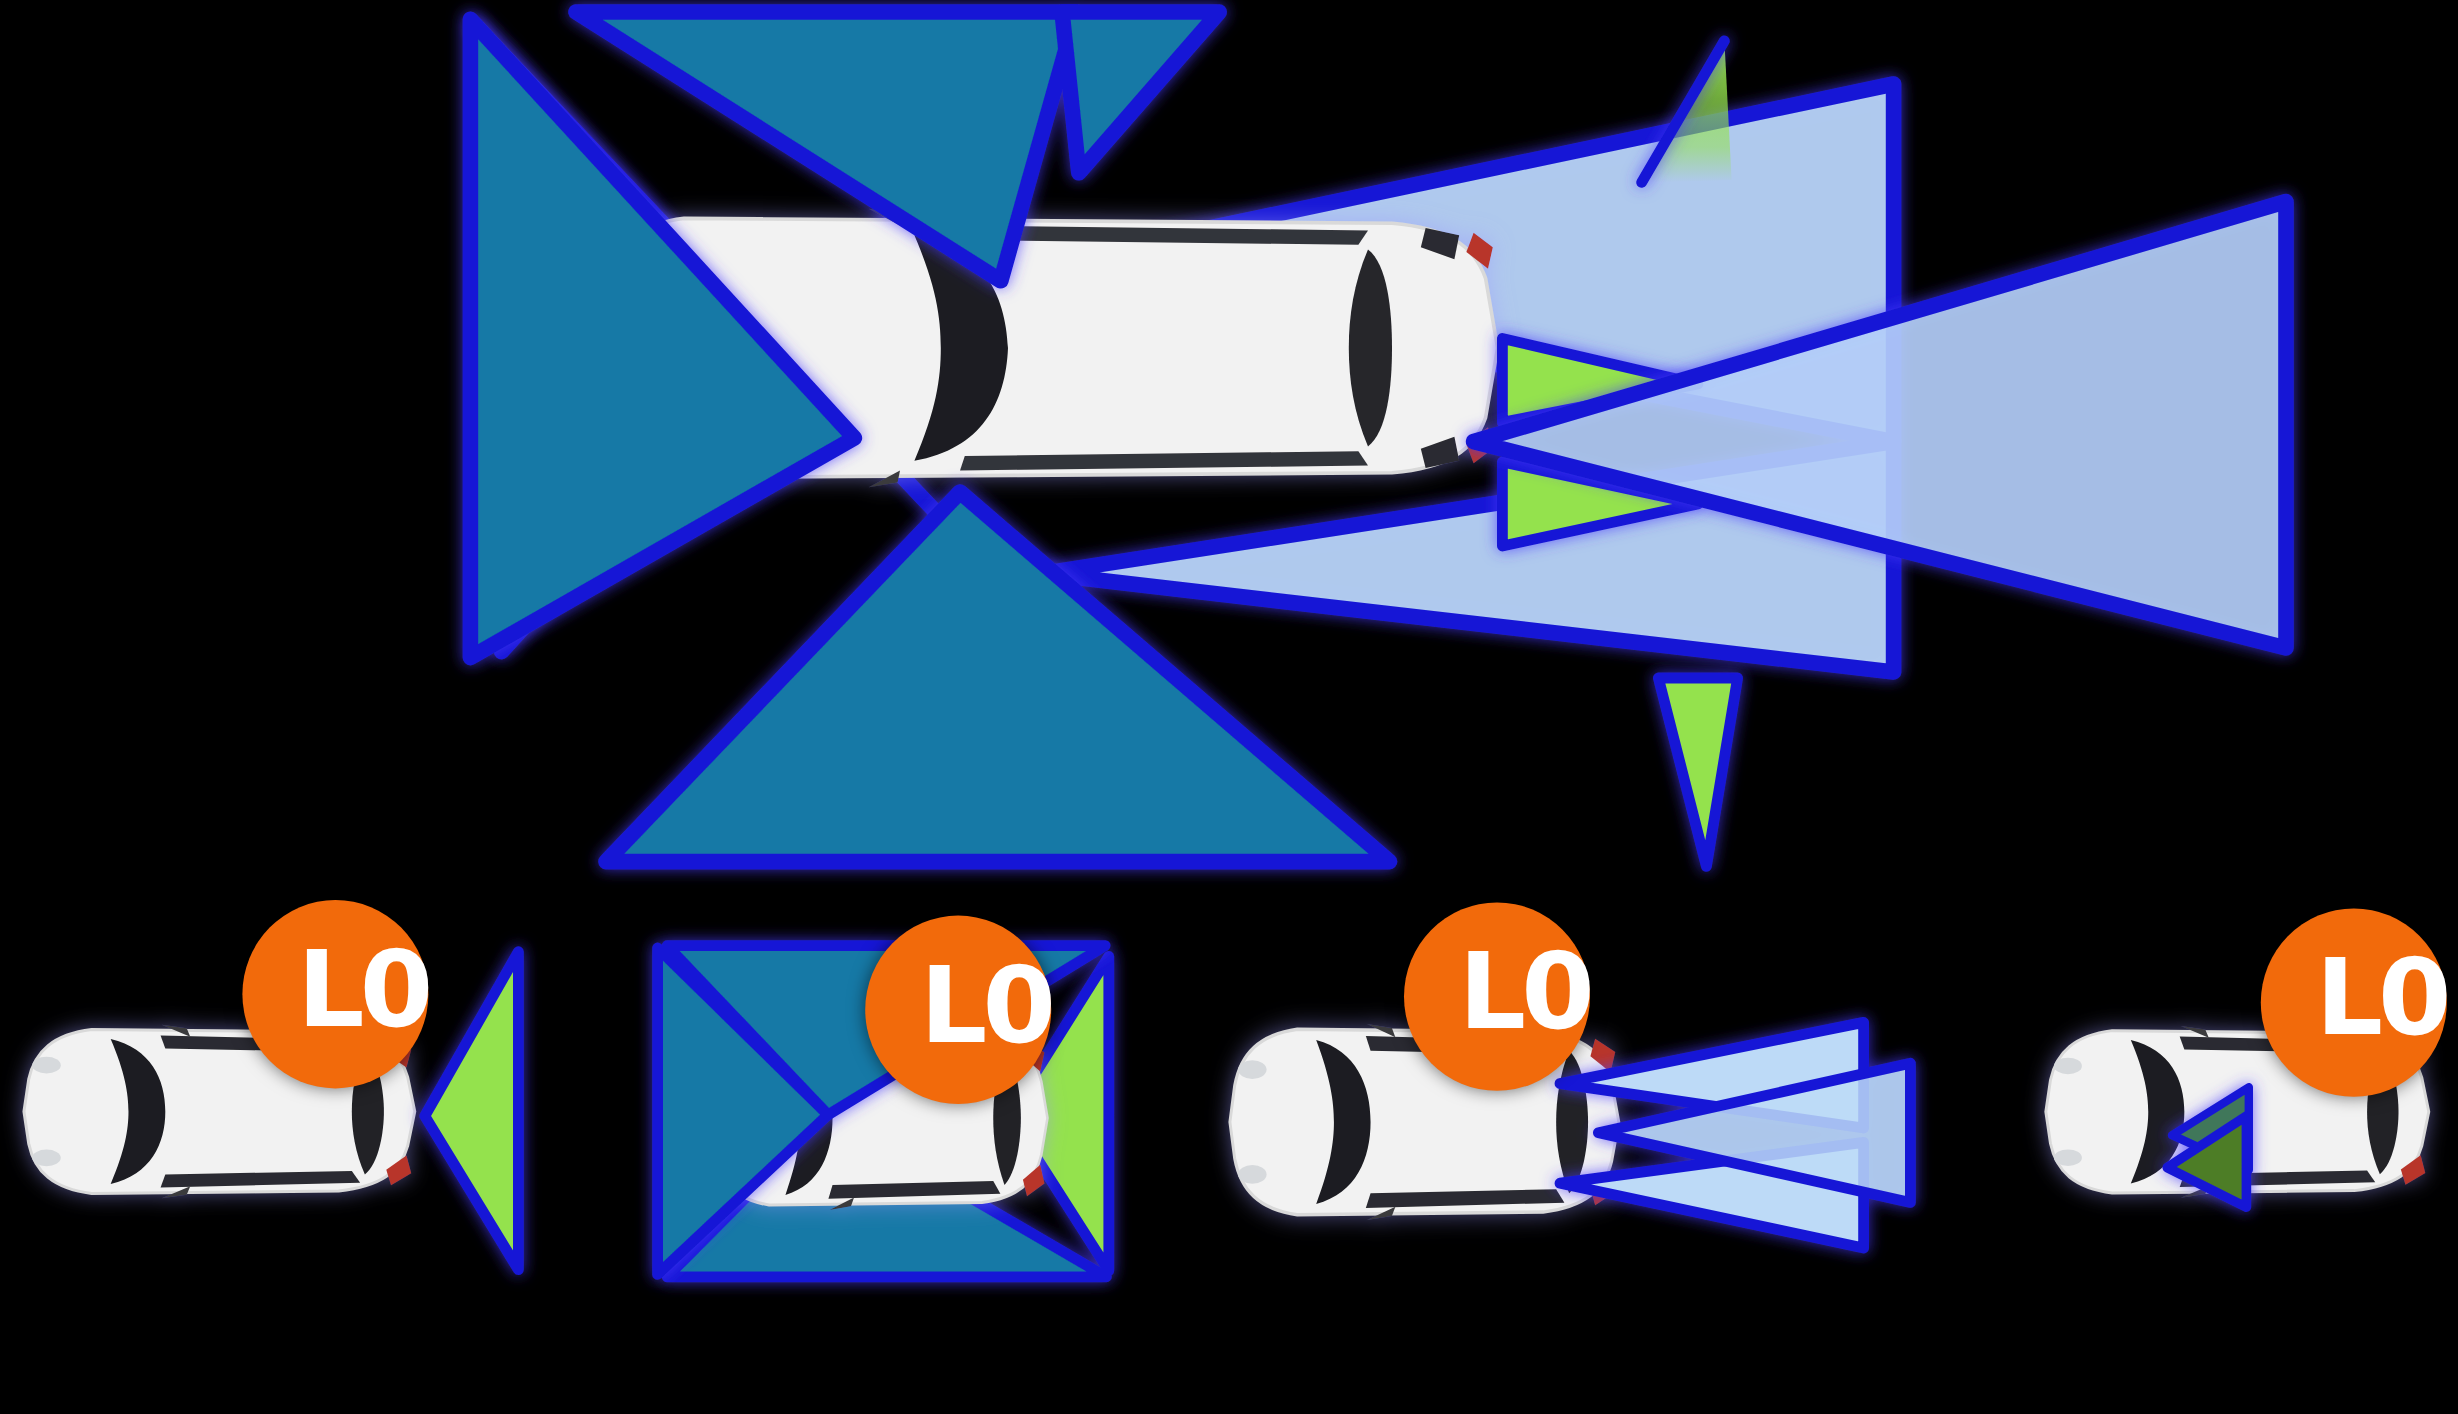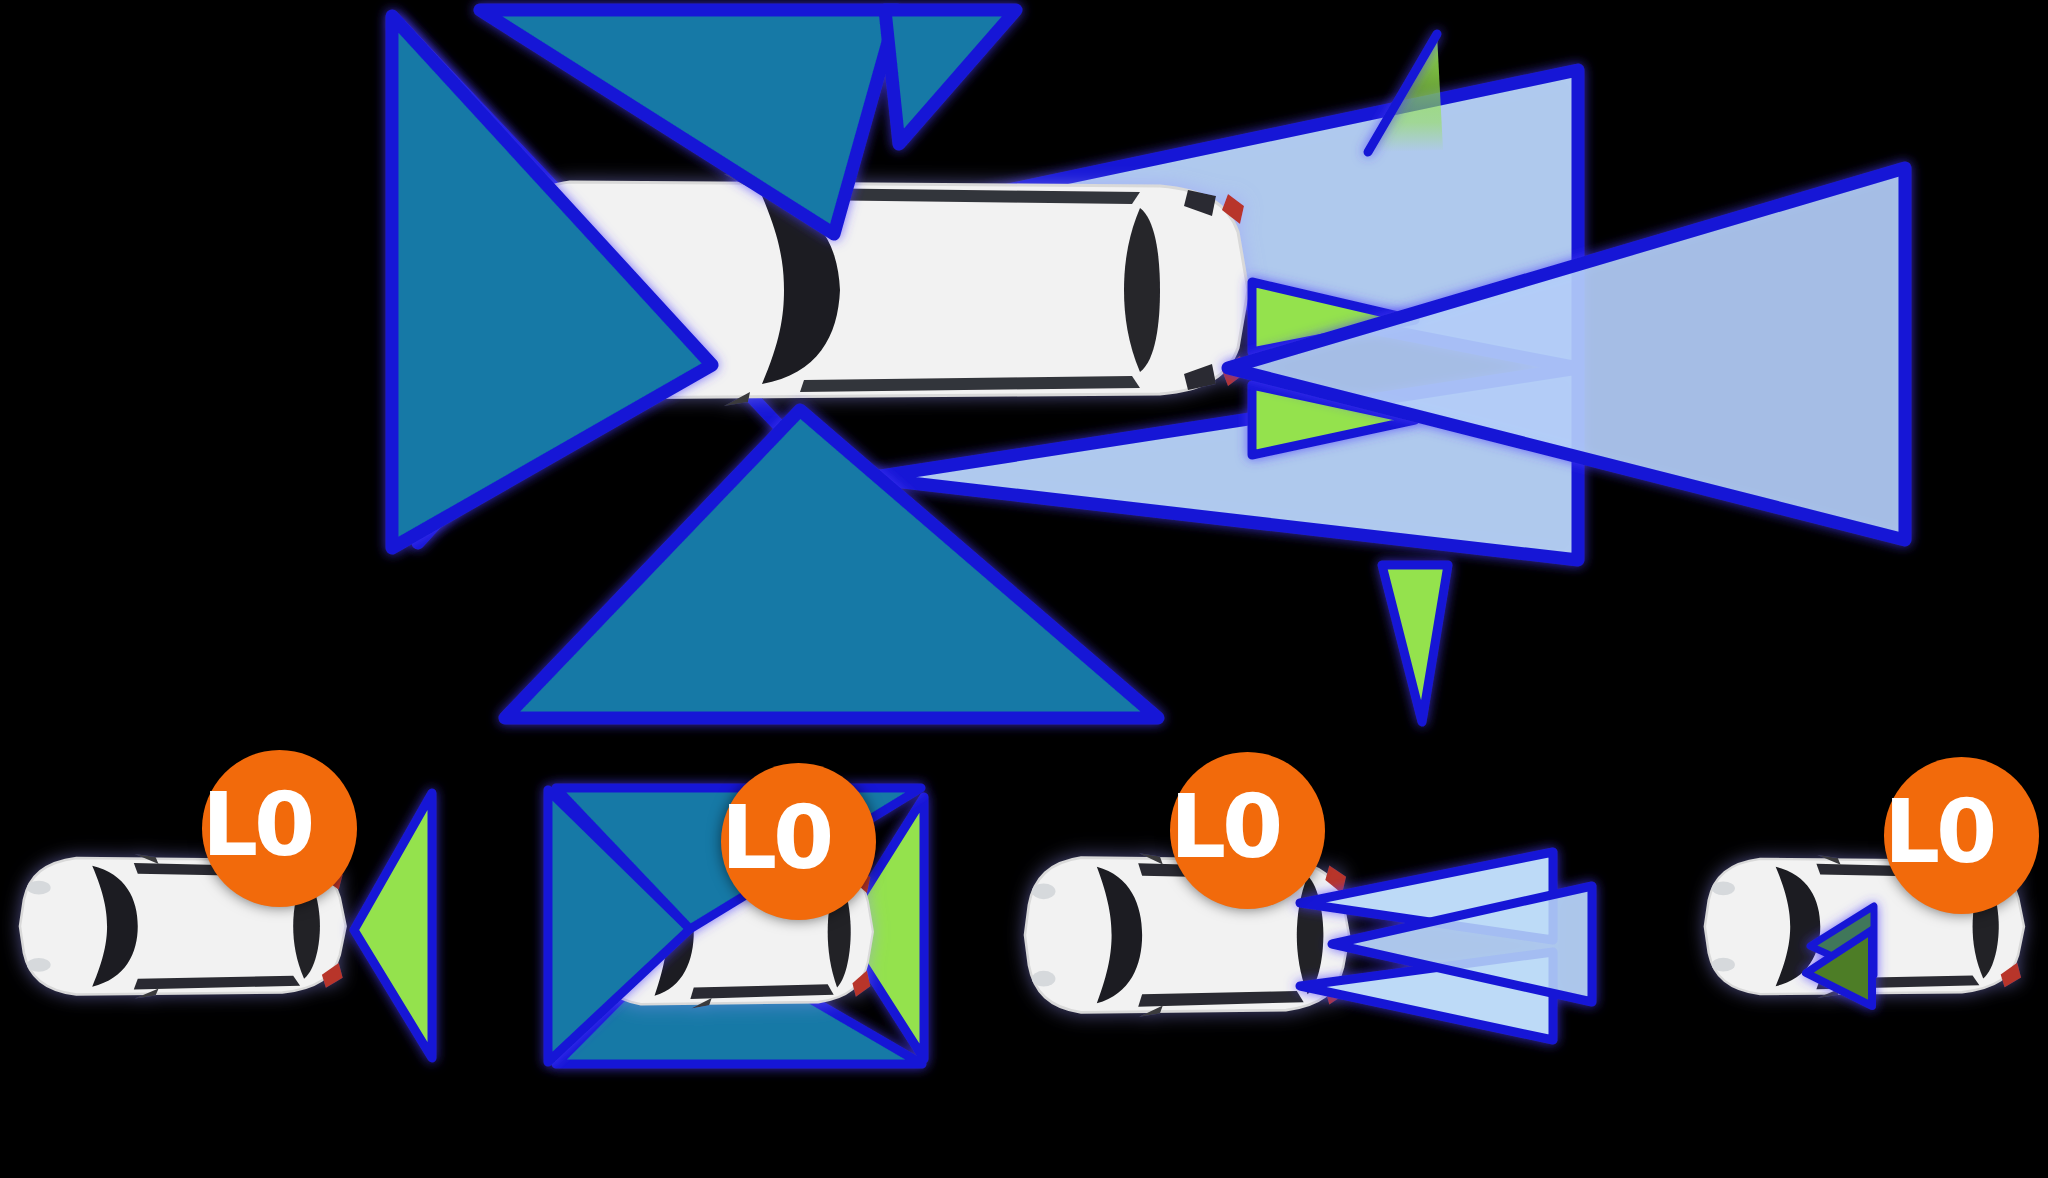--- a/index.html
+++ b/index.html
@@ -1,20 +1,20 @@
 <!DOCTYPE html>
 <html style="--scenebg: #000000; --outline: #1519D6; --teal: #1279A6; --pale: #BDDAF7; --green: #94E24E; --darkgreen: #4E7D28; --tealgreen: #40775A; --orange: #F26A0B; --carbody: #F2F2F2; --glass: #1C1D22; --taillight: #B8352A;"><head>
 <meta charset="utf-8">
 <style>
   html,body{margin:0;padding:0;background:#000;}
   #stage{position:relative;width:2048px;height:1178px;background:var(--scenebg,#000);overflow:hidden;
          font-family:"DejaVu Sans","Liberation Sans",sans-serif;}
   #scene{position:absolute;left:0;top:0;}
   .badge{position:absolute;width:155px;height:157px;border-radius:50%;
-         background:var(--orange,#F26A0B);display:flex;align-items:center;justify-content:flex-start;
+         background:var(--orange,#F26A0B);display:flex;align-items:center;justify-content:flex-end;
          box-shadow:0 0 14px rgba(0,0,0,.55);}
   .badge span{color:#fff;font-weight:700;font-size:88px;letter-spacing:-4px;
               font-family:"DejaVu Sans","Liberation Sans",sans-serif;transform:translateY(-4px);}
   #badge-1{left:202px;top:750px;}
   #badge-2{left:721px;top:763px;}
   #badge-3{left:1170px;top:752px;}
   #badge-4{left:1884px;top:757px;}
   .cone{stroke:var(--outline,#1519D6);stroke-width:13;stroke-linejoin:round;stroke-linecap:round;}
   .cone-thin{stroke:var(--outline,#1519D6);stroke-width:9;stroke-linejoin:round;stroke-linecap:round;}
   .xline{stroke:var(--outline,#1519D6);stroke-width:13;stroke-linecap:round;}

